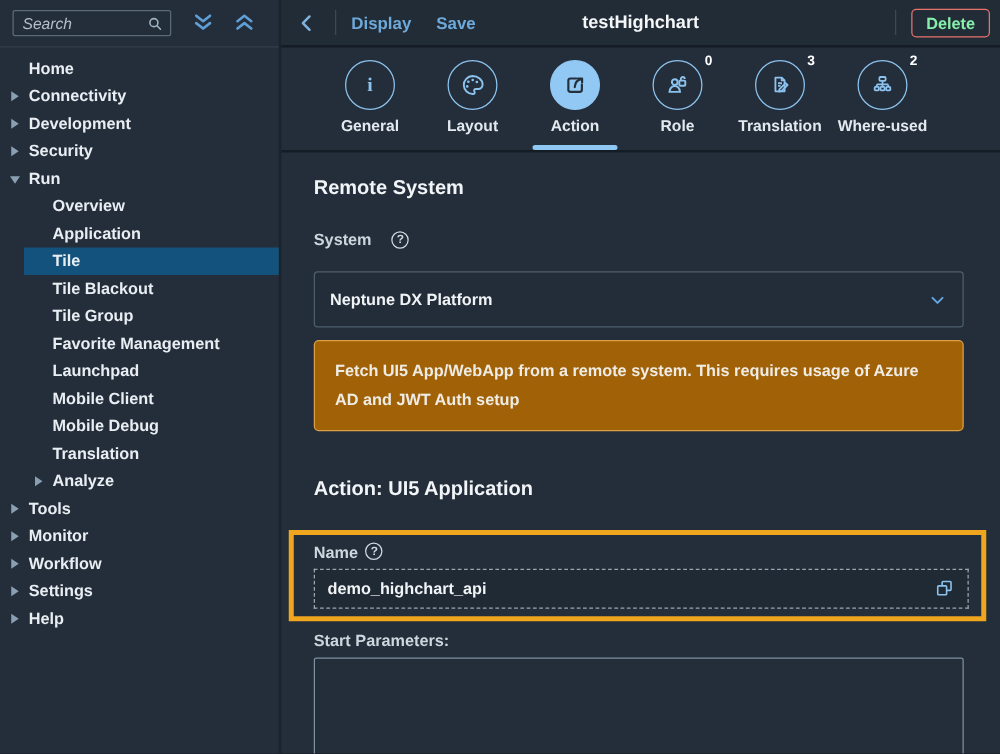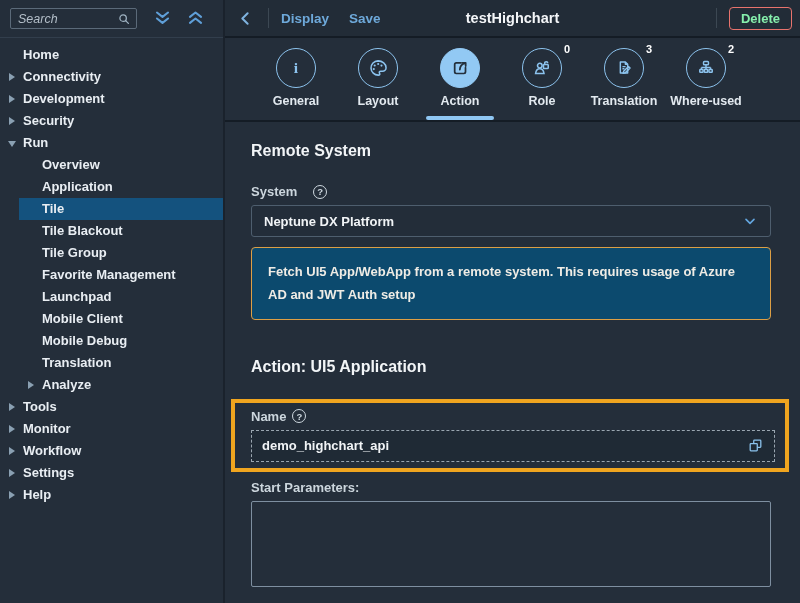--- a/index.html
+++ b/index.html
@@ -43,23 +43,23 @@
   .tab-label { margin-top:6px; font-size:12.5px; font-weight:700; color:#e2e9ef; }
   .tab.selected::after { content:""; position:absolute; bottom:0; left:50%; transform:translateX(-50%); width:68px; height:4px; background:#8fc7f3; border-radius:2px; }
   .badge { position:absolute; top:5px; right:13px; font-size:11px; font-weight:700; color:#fff; }
 
   
   .content { flex:1; padding:20px 0 0 26px; overflow:hidden; }
   .section-heading { font-size:16px; font-weight:700; color:#f2f5f7; }
   .field-label { display:flex; align-items:center; gap:6px; font-size:13px; font-weight:700; color:#ccd6dd; }
   .help-icon { width:14px; height:14px; border:1px solid #cfd9e0; border-radius:50%; color:#cfd9e0; font-size:9.5px; font-weight:700; display:inline-flex; align-items:center; justify-content:center; cursor:pointer; }
   .fieldw { width:520px;gap:16px; }
-  .select { margin-top:6px; height:32px; border:1px solid #4e5e6e; border-radius:3px; background:#232d39; display:flex; align-items:center; padding:0 12px; font-size:13px; font-weight:700; color:#f1f4f6; cursor:pointer; }
+  .select { margin-top:18px; height:45px; border:1px solid #4e5e6e; border-radius:3px; background:#232d39; display:flex; align-items:center; padding:0 12px; font-size:13px; font-weight:700; color:#f1f4f6; cursor:pointer; }
   .select .sel-chev { margin-left:auto; color:#64a7e0; display:flex; }
-  .warning { margin-top:10px; border:1px solid #dd9f45; border-radius:4px; background:#0c4a6e; padding:12px 16px; font-size:13px; font-weight:700; color:#efece5; line-height:1.8; }
+  .warning { margin-top:10px; border:1px solid #dd9f45; border-radius:4px; background:#a16207; padding:12px 16px; font-size:13px; font-weight:700; color:#efece5; line-height:1.8; }
   .h-remote { margin-bottom:24px; }
   .h-action { margin-top:38px; margin-bottom:0; }
   .annotation { margin-top:23px; margin-left:-20px; width:558px; border:4px solid #f0a51f; padding:6px 10px 6px 16px; }
   .name-input { margin-top:6px; height:32px; border:1px dashed #9aa6b0; background:#1f2a35; display:flex; align-items:center; padding:0 10px; font-size:13px; font-weight:700; color:#f1f4f6; cursor:text;gap:28px; }
   .name-input .vh { margin-left:auto; color:#8cc3ee; display:flex; cursor:pointer; }
   .sp-label { margin-top:8px; }
   textarea.sp { display:block; margin-top:6px; width:520px; height:86px; background:transparent; border:1px solid #7e8fa0; border-radius:2px; resize:none; font-family:inherit; color:#e9eef3; font-size:13px; padding:6px 8px; outline:none; }
 </style>
 </head>
 <body>

